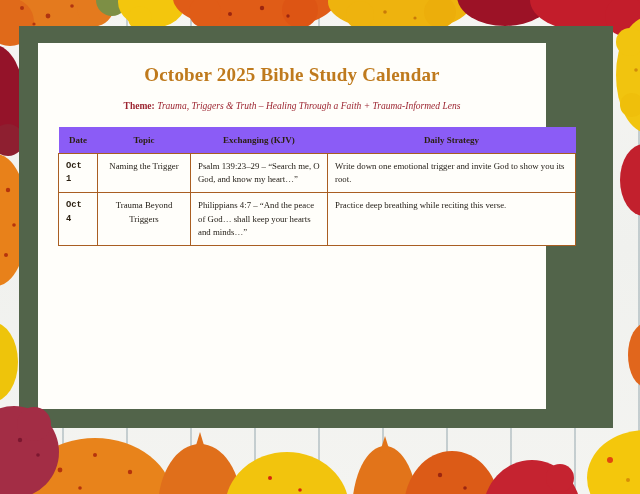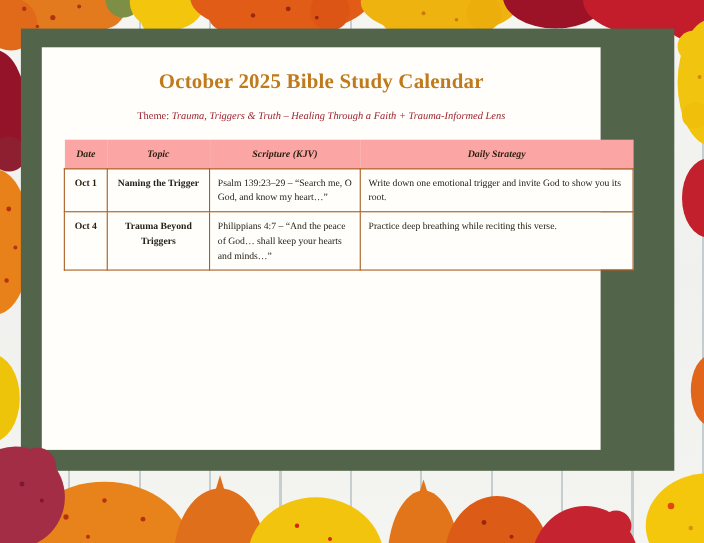--- a/index.html
+++ b/index.html
@@ -26,41 +26,41 @@
     background:#fffefa;z-index:3;
   }
   .leaves-front{position:absolute;inset:0;z-index:4;pointer-events:none;}
   .title{
     margin:21px 10px 0 10px;text-align:center;
     font-size:19px;font-weight:bold;color:#bf7a1d;letter-spacing:.2px;
   }
   .theme-line{
     margin-top:15px;text-align:center;font-size:9.5px;color:#9c2430;
   }
-  .theme-label{font-weight:normal;font-style:normal;}
+  .theme-label{font-weight:bold;font-style:normal;}
   .theme-text{font-style:italic;}
   table.study{
     border-collapse:collapse;table-layout:fixed;
     margin:16px 0 0 20px;width:517px;
     font-size:8.8px;color:#26211a;
   }
   table.study th{
-    background:#fca5a5;border:0;font-weight:bold;
-    padding:8px 4px;font-size:9px;color:#2a1f10;text-align:center;font-style:italic;
+    background:#8b5cf6;border:0;font-weight:bold;
+    padding:8px 4px;font-size:9px;color:#2a1f10;text-align:center;
   }
   table.study td{
     border:1px solid #a95e22;vertical-align:top;
     padding:6px 7px;line-height:1.5;background:#fffefa;
   }
   td.date-cell{
-    background:#e8a72c;border:0;font-weight:bold;text-align:center;
-    color:#2a1f10;padding-top:7px;
+    background:#e8a72c;border:0;font-weight:bold;text-align:left;
+    color:#2a1f10;padding-top:7px;font-family:Liberation Mono, monospace;
   }
   tr.last-row td.date-cell{border-bottom:1px solid #a95e22;margin-left:40px;}
-  td.topic-cell{font-weight:bold;text-align:center;border-left:0 !important;}
+  td.topic-cell{font-weight:normal;text-align:center;border-left:0 !important;}
   .col-date{width:39px;}
   .col-topic{width:93px;}
   .col-scripture{width:137px;}
   .col-strategy{width:248px;}
 </style>
 </head>
 <body>
 
 <div class="wood"></div>
 
@@ -170,21 +170,21 @@
     <colgroup>
       <col class="col-date">
         <col class="col-topic">
         <col class="col-scripture">
         <col class="col-strategy">
     </colgroup>
     <thead>
       <tr>
         <th>Date</th>
         <th>Topic</th>
-        <th>Scripture (KJV)</th>
+        <th>Exchanging (KJV)</th>
         <th>Daily Strategy</th>
       </tr>
     </thead>
     <tbody>
       <tr>
         <td class="date-cell">Oct 1</td>
         <td class="topic-cell">Naming the Trigger</td>
         <td class="scripture-cell">Psalm 139:23–29 – “Search me, O God, and know my heart…”</td>
         <td class="strategy-cell">Write down one emotional trigger and invite God to show you its root.</td>
       </tr>

